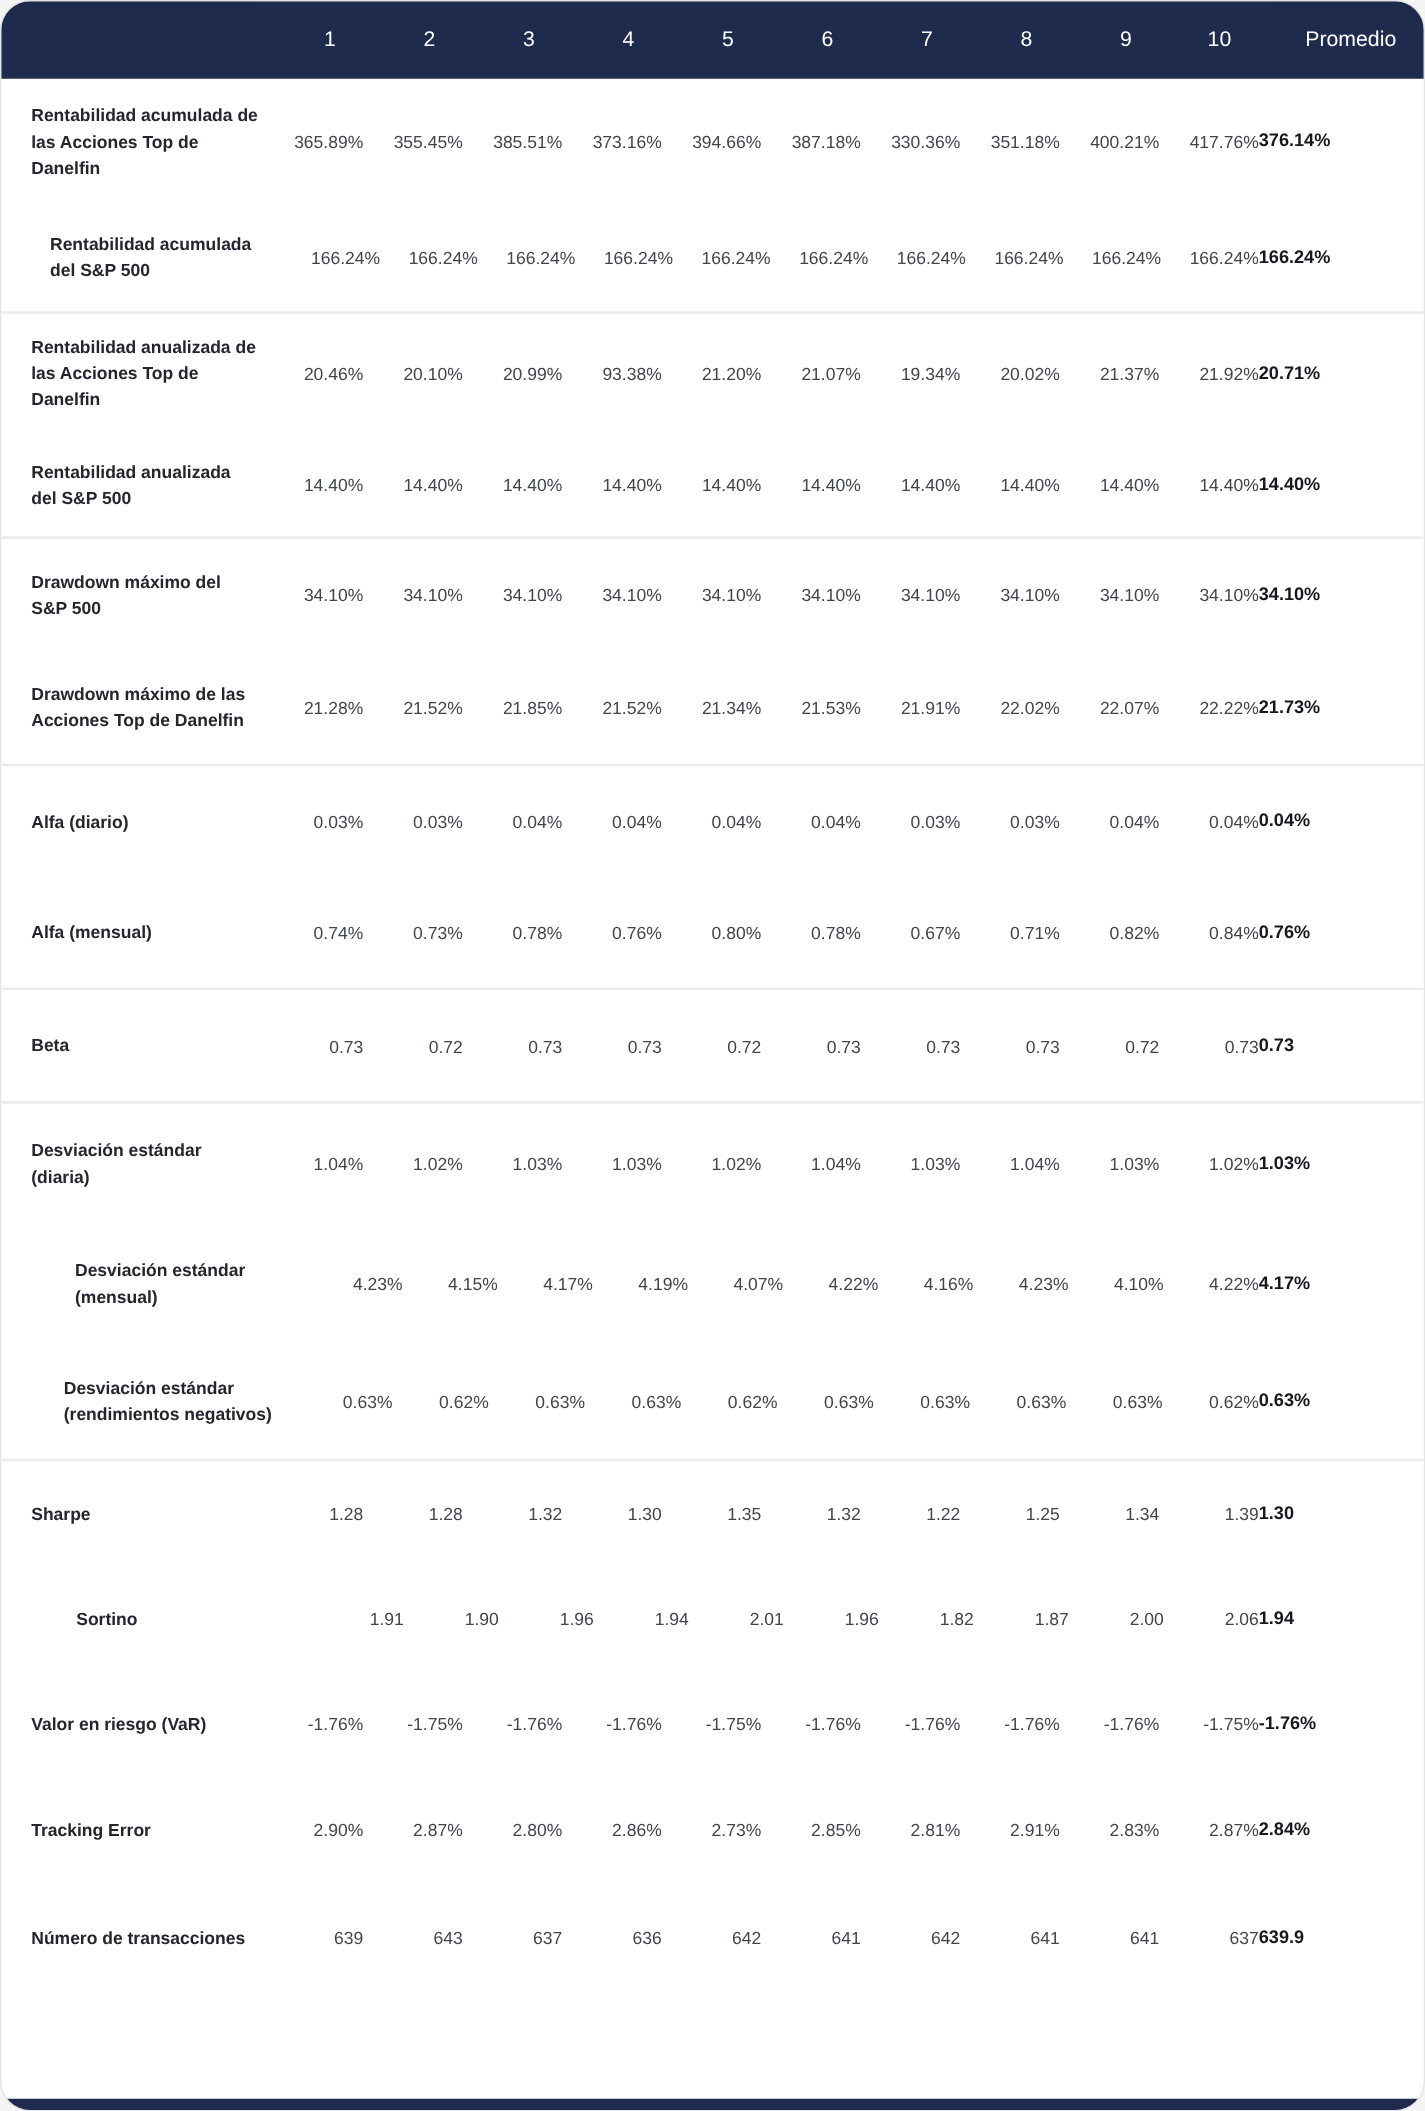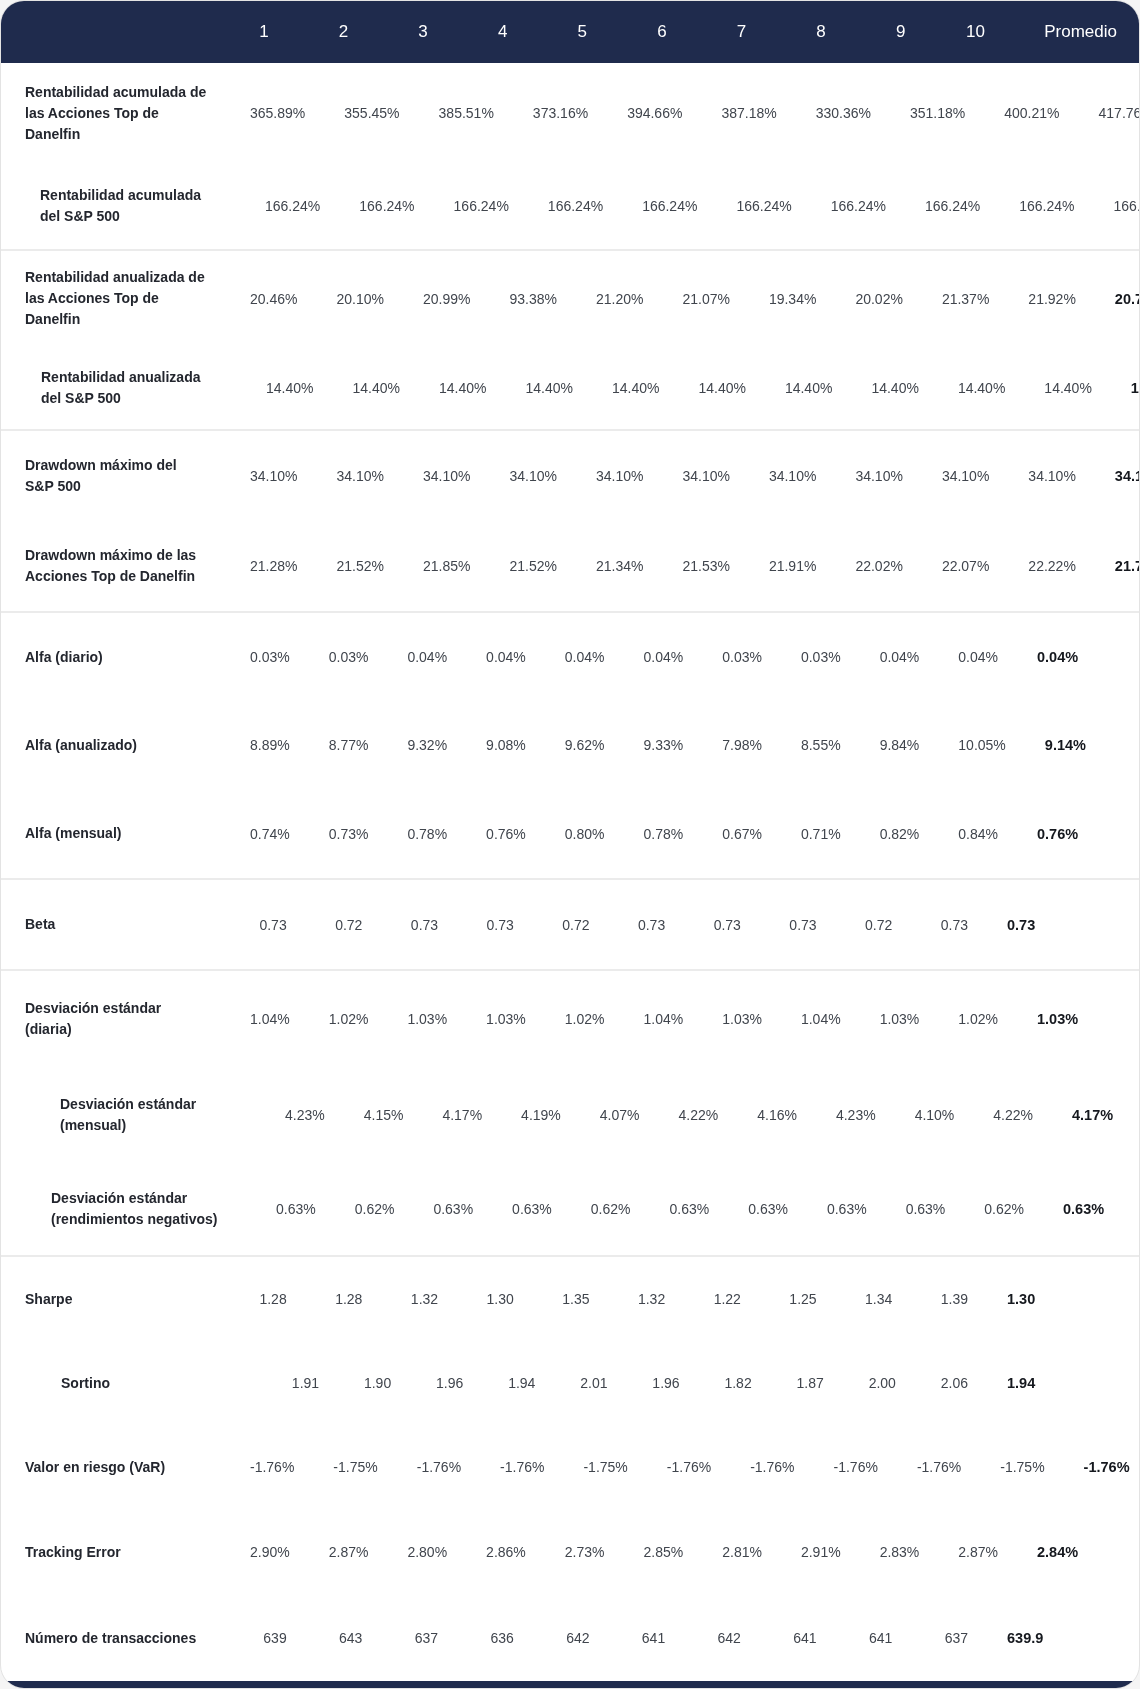--- a/index.html
+++ b/index.html
@@ -43,21 +43,20 @@
     white-space:nowrap;
   }
   .hcell.hlabel{padding:0}
   .hcell.hprom{}
   .tbody{flex:1 1 auto;display:flex;flex-direction:column}
   .sep{height:2px;background:var(--separator);width:100%}
   .row{
     display:grid;
     grid-template-columns:210px repeat(10,1fr) 132px;
     align-items:center;
-    gap:39px;
   }
   .cell{white-space:nowrap}
   .cell.label{
     padding-left:24px;padding-right:4px;
     font-weight:700;font-size:14px;line-height:21px;
     color:var(--label-text);
     white-space:normal;
   }
   .cell.val{
     text-align:right;
@@ -130,21 +129,21 @@
         <div class="cell val">20.99%</div>
         <div class="cell val">93.38%</div>
         <div class="cell val">21.20%</div>
         <div class="cell val">21.07%</div>
         <div class="cell val">19.34%</div>
         <div class="cell val">20.02%</div>
         <div class="cell val">21.37%</div>
         <div class="cell val">21.92%</div>
         <div class="cell prom">20.71%</div>
       </div>
-      <div class="row" style="height: 83px; padding-left: 16px;">
+      <div class="row" style="height: 83px;">
         <div class="cell label">Rentabilidad anualizada del S&amp;P 500</div>
         <div class="cell val">14.40%</div>
         <div class="cell val">14.40%</div>
         <div class="cell val">14.40%</div>
         <div class="cell val">14.40%</div>
         <div class="cell val">14.40%</div>
         <div class="cell val">14.40%</div>
         <div class="cell val">14.40%</div>
         <div class="cell val">14.40%</div>
         <div class="cell val">14.40%</div>
@@ -188,34 +187,20 @@
         <div class="cell val">0.04%</div>
         <div class="cell val">0.04%</div>
         <div class="cell val">0.04%</div>
         <div class="cell val">0.04%</div>
         <div class="cell val">0.03%</div>
         <div class="cell val">0.03%</div>
         <div class="cell val">0.04%</div>
         <div class="cell val">0.04%</div>
         <div class="cell prom">0.04%</div>
       </div>
-      <div class="row" style="height: 88px;">
-        <div class="cell label">Alfa (anualizado)</div>
-        <div class="cell val">8.89%</div>
-        <div class="cell val">8.77%</div>
-        <div class="cell val">9.32%</div>
-        <div class="cell val">9.08%</div>
-        <div class="cell val">9.62%</div>
-        <div class="cell val">9.33%</div>
-        <div class="cell val">7.98%</div>
-        <div class="cell val">8.55%</div>
-        <div class="cell val">9.84%</div>
-        <div class="cell val">10.05%</div>
-        <div class="cell prom">9.14%</div>
-      </div>
       <div class="row" style="height: 89px;">
         <div class="cell label">Alfa (mensual)</div>
         <div class="cell val">0.74%</div>
         <div class="cell val">0.73%</div>
         <div class="cell val">0.78%</div>
         <div class="cell val">0.76%</div>
         <div class="cell val">0.80%</div>
         <div class="cell val">0.78%</div>
         <div class="cell val">0.67%</div>
         <div class="cell val">0.71%</div>

